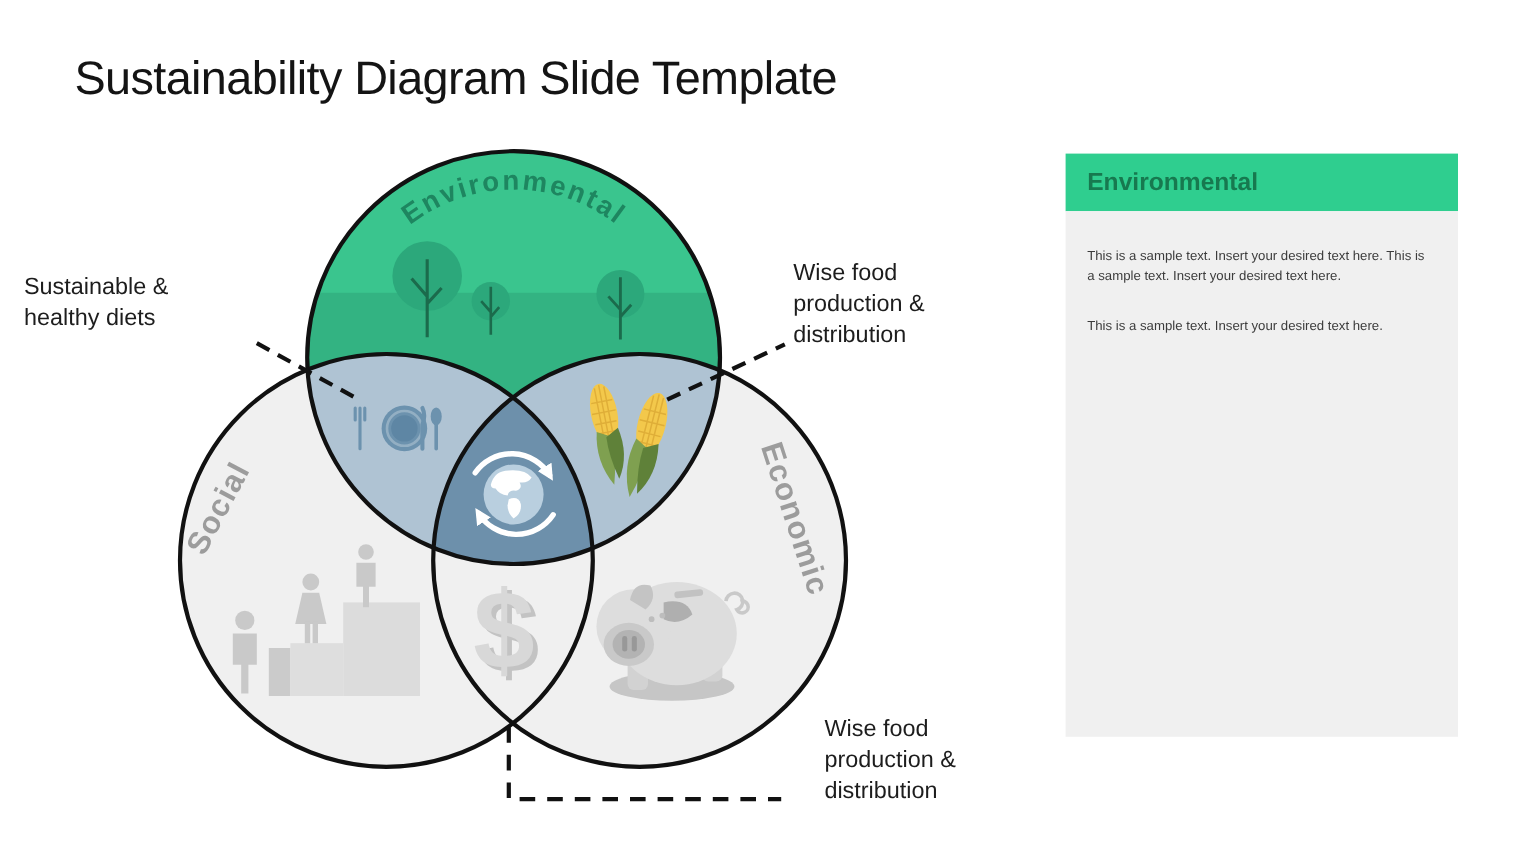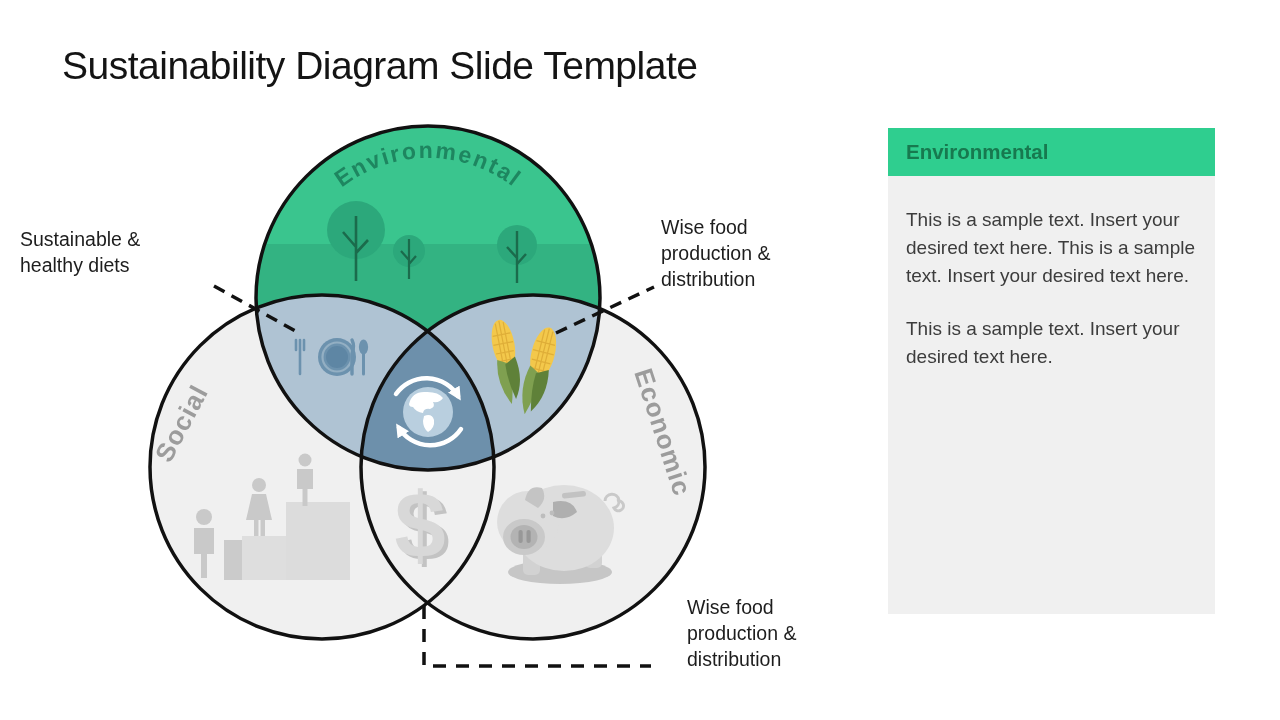--- a/index.html
+++ b/index.html
@@ -22,21 +22,21 @@
     position:absolute;left:888px;top:128px;width:327px;height:512px;
   }
   .side-panel .panel-header{
     height:48px;background:#2FCE8F;display:flex;align-items:center;
   }
   .side-panel .panel-header span{
     padding-left:18px;font-size:20.5px;font-weight:bold;color:#17794F;
   }
   .side-panel .panel-body{
     height:438px;background:#F0F0F0;box-sizing:border-box;
-    padding:30px 20px 0 18px;color:#3c3c3c;font-size:19px;line-height:1.48;
+    padding:30px 20px 0 18px;color:#3c3c3c;font-size:11px;line-height:1.48;
   }
   .side-panel .panel-body p{margin:0 0 25px 0;}
   svg{position:absolute;left:0;top:0;}
 </style>
 </head>
 <body>
 
 <div class="slide-title">Sustainability Diagram Slide Template</div>
 
 <svg width="1280" height="720" viewBox="0 0 1280 720">

